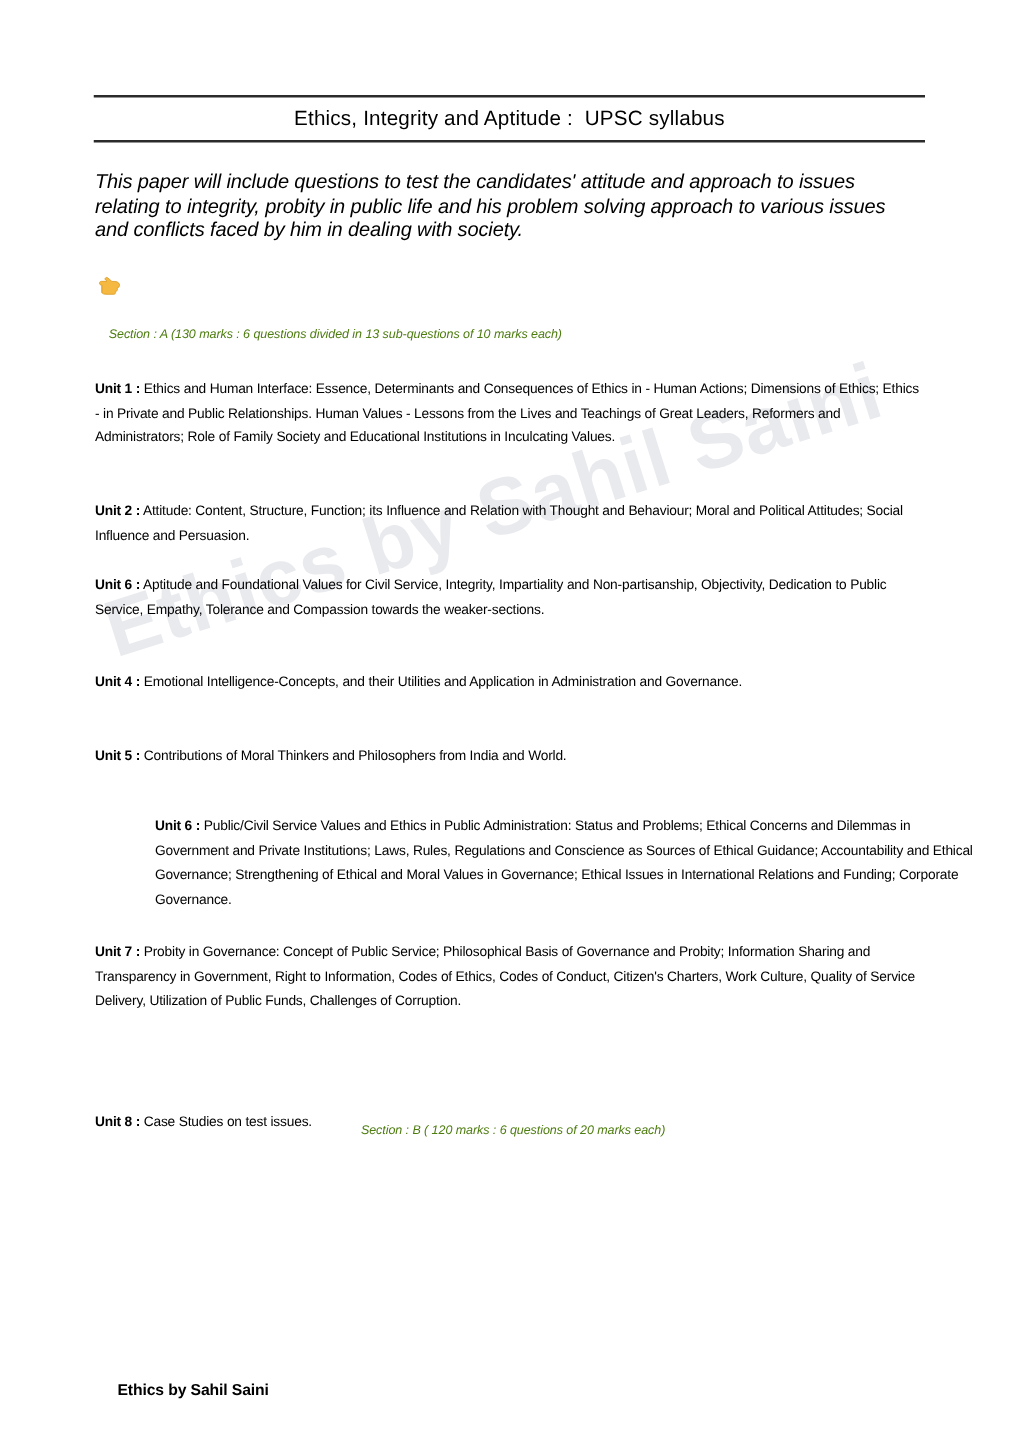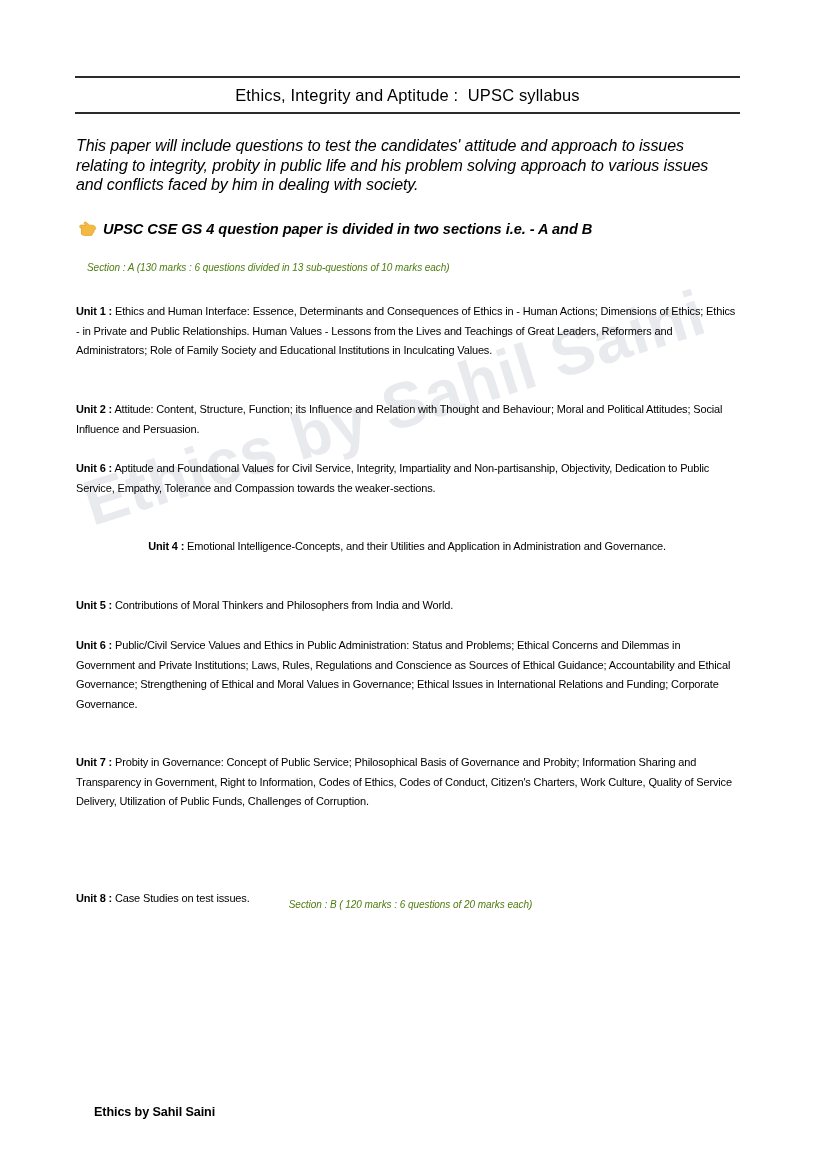--- a/index.html
+++ b/index.html
@@ -121,23 +121,23 @@
     width: 662px;
     font-size: 11px;
     line-height: 19.6px;
     letter-spacing: -0.15px;
   }
   .unit .label { font-weight: bold; }
 
   .u1 { top: 302px; }
   .u2 { top: 400px; }
   .u3 { top: 459px; }
-  .u4 { top: 537px; text-align: center; }
+  .u4 { top: 537px; }
   .u5 { top: 596px; }
-  .u6 { top: 636px; }
+  .u6 { top: 652px; margin-left: 48px; }
   .u7 { top: 753px; }
   .u8 { top: 889px; }
 
   
   .footer {
     position: absolute;
     left: 94px;
     top: 1105px;
     font-size: 12.6px;
     font-weight: bold;
@@ -159,21 +159,20 @@
 
     <div class="intro">This paper will include questions to test the candidates' attitude and approach to issues relating to integrity, probity in public life and his problem solving approach to various issues and conflicts faced by him in dealing with society.</div>
 
     <div class="pointer-line">
       <span class="hand-icon">
         <svg viewBox="0 0 24 20" width="19" height="16" xmlns="http://www.w3.org/2000/svg">
           <path d="M2 8.2 C2 7.1 2.9 6.3 4 6.3 L9.6 6.3 L8.2 5.0 C7.5 4.4 7.5 3.4 8.1 2.8 C8.7 2.2 9.7 2.2 10.4 2.8 L14.6 6.4 L17.6 6.4 C19.2 6.4 20.4 7.0 21.2 7.8 C22.0 8.6 22.3 9.5 22.3 10.2 C22.3 11.7 21.2 12.8 19.8 13.1 C20.1 13.5 20.2 14.0 20.2 14.4 C20.2 15.6 19.3 16.5 18.1 16.7 C18.2 16.9 18.3 17.2 18.3 17.5 C18.3 18.6 17.4 19.4 16.2 19.4 L8.4 19.4 C6.6 19.4 5.3 18.8 4.4 17.9 L4.4 10.1 L4 10.1 C2.9 10.1 2 9.3 2 8.2 Z" fill="#f5b942" stroke="#d99a22" stroke-width="0.8" stroke-linejoin="round"></path>
           <path d="M4.4 10.3 L4.4 17.6" stroke="#e0a52c" stroke-width="0.7" fill="none"></path>
         </svg>
       </span>
-      <span>UPSC CSE GS 4 question paper is divided in two sections i.e. - A and B</span>
     </div>
 
     <div class="section-head section-a">Section : A (130 marks : 6 questions divided in 13 sub-questions of 10 marks each)</div>
 
     <div class="unit u1">
       <span class="label">Unit 1 :</span><span> Ethics and Human Interface: Essence, Determinants and Consequences of Ethics in - Human Actions; Dimensions of Ethics; Ethics - in Private and Public Relationships. Human Values - Lessons from the Lives and Teachings of Great Leaders, Reformers and Administrators; Role of Family Society and Educational Institutions in Inculcating Values.</span>
     </div>
 
     <div class="unit u2">
       <span class="label">Unit 2 :</span><span> Attitude: Content, Structure, Function; its Influence and Relation with Thought and Behaviour; Moral and Political Attitudes; Social Influence and Persuasion.</span>

